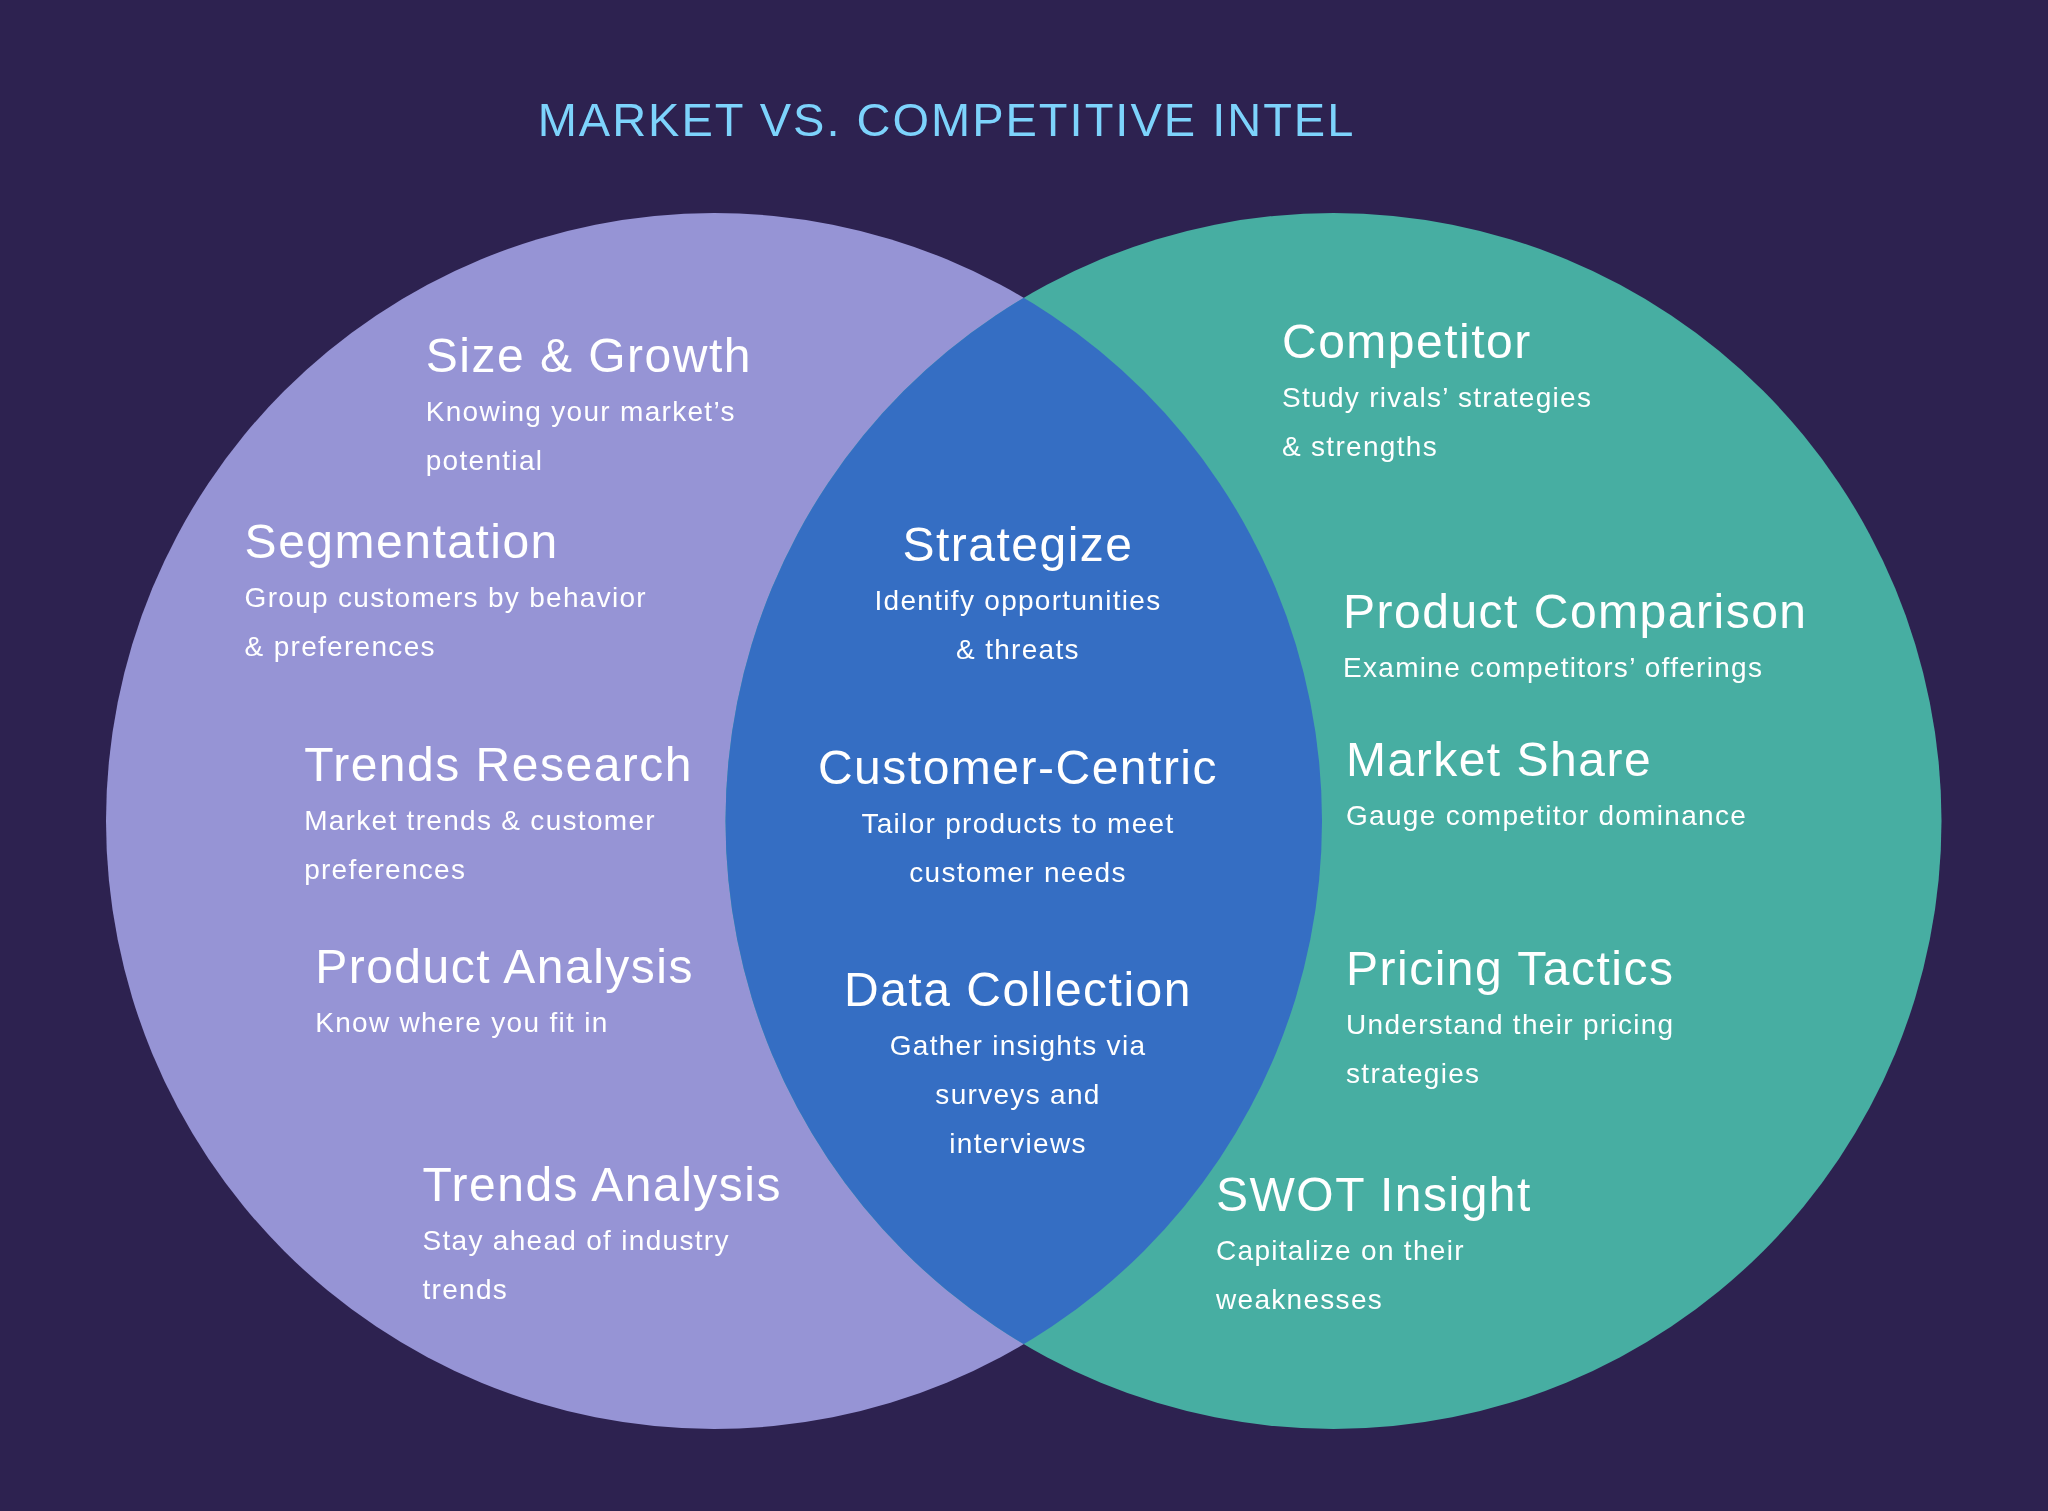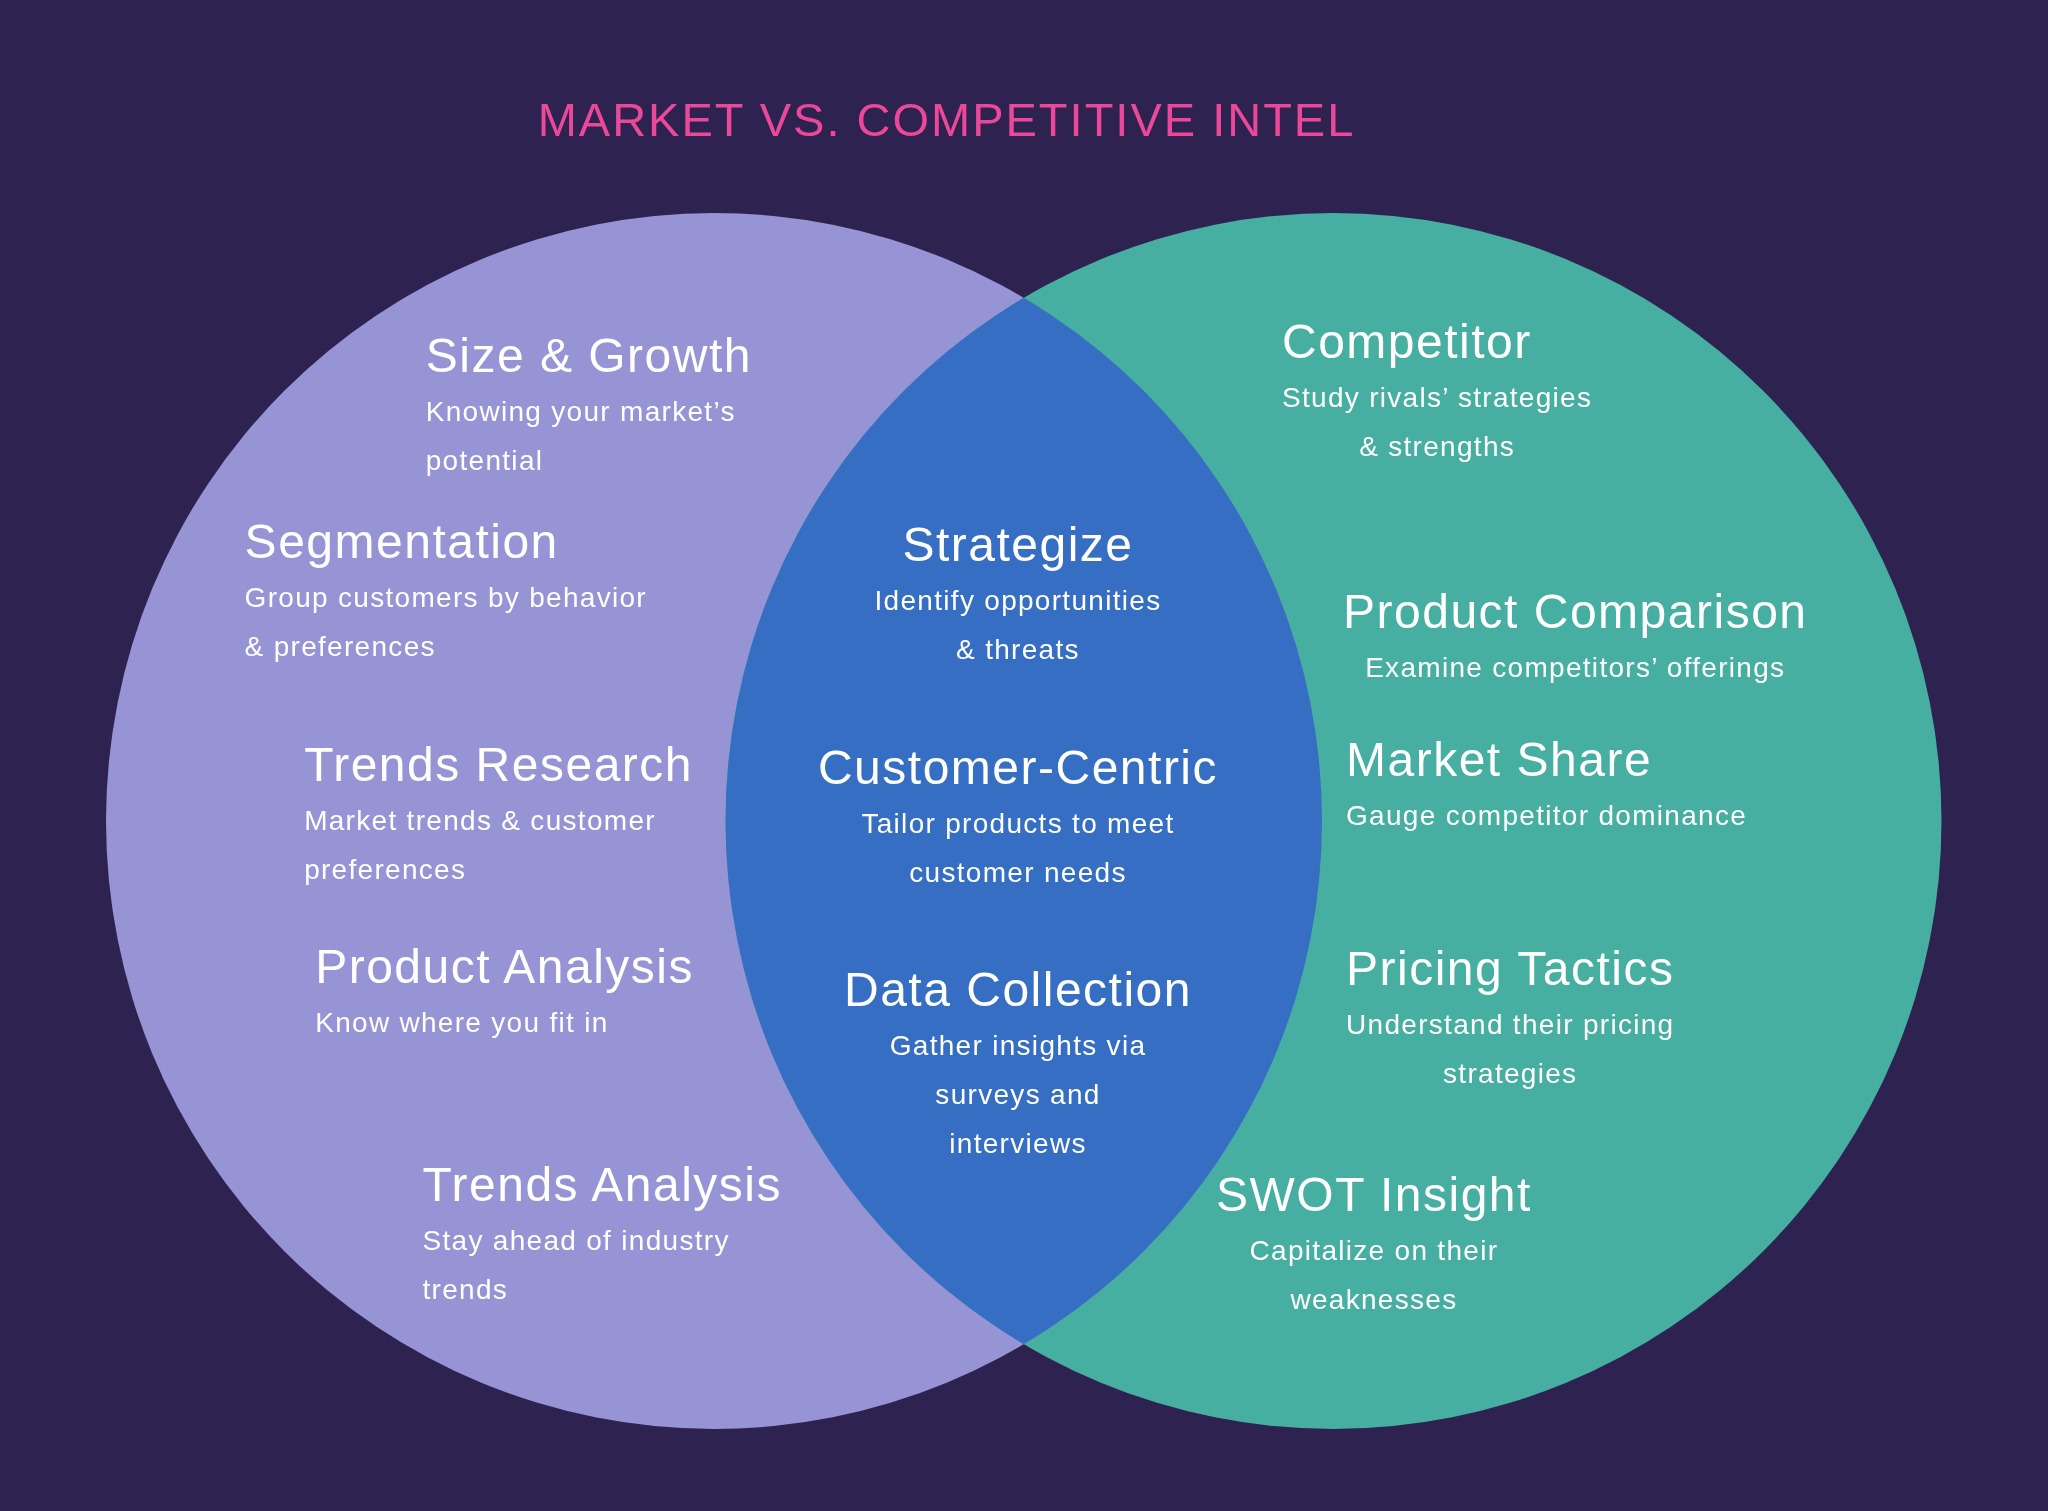--- a/index.html
+++ b/index.html
@@ -6,31 +6,31 @@
   body {
     width: 2048px; height: 1511px; overflow: hidden;
     background: #2D2250;
     position: relative;
     font-family: "Liberation Sans", "DejaVu Sans", sans-serif;
     color: #FFFFFF;
   }
   .title {
     position: absolute; left: 0; width: 1893px; top: 92px;
     text-align: center; font-size: 47px; font-weight: 300;
-    letter-spacing: 2px; line-height: 56px; color: #ec4899;
+    letter-spacing: 2px; line-height: 56px; color: #7dd3fc;
   }
   svg.venn { position: absolute; left: 0; top: 0; }
   .item { position: absolute; }
   .item .h {
     font-size: 48px; line-height: 58px; letter-spacing: 1.5px; font-weight: 400;
     white-space: nowrap;
   }
   .item .s {
     font-size: 28px; line-height: 49px; letter-spacing: 1.3px; font-weight: 400;
-    white-space: nowrap; margin-top: 2px; text-align: center;
+    white-space: nowrap; margin-top: 2px;
   }
   .left .h, .left .s { text-align: left; }
   .left { text-align: right; }
   .center { text-align: center; }
   .right { text-align: left; }
 </style>
 </head>
 <body>
 
 <div class="title">MARKET VS. COMPETITIVE INTEL</div>

